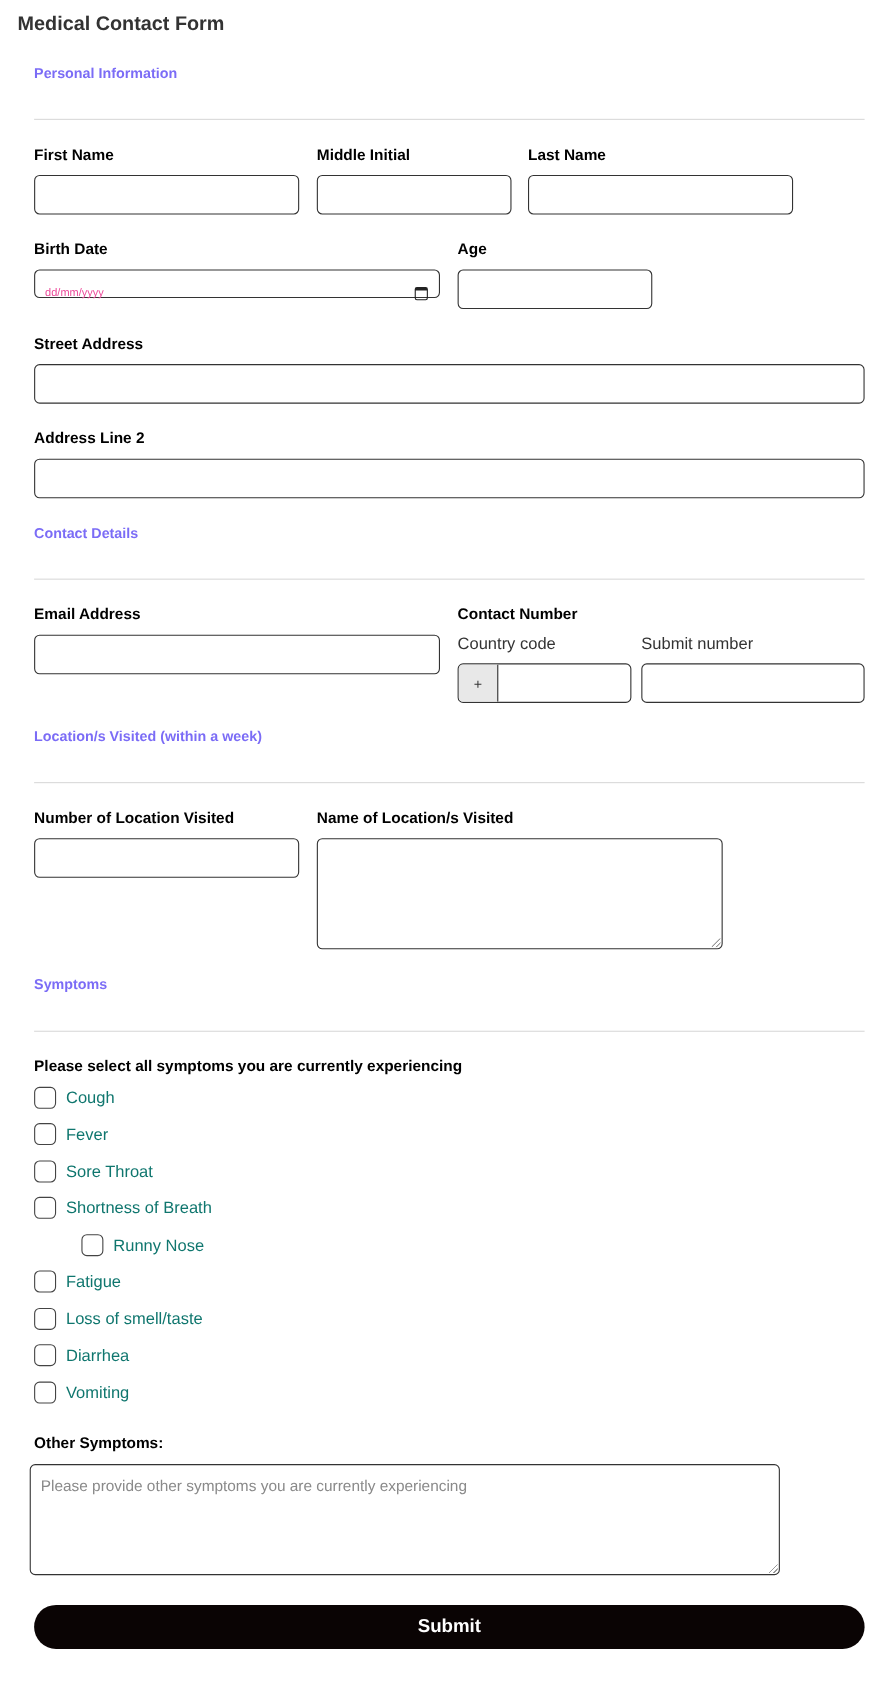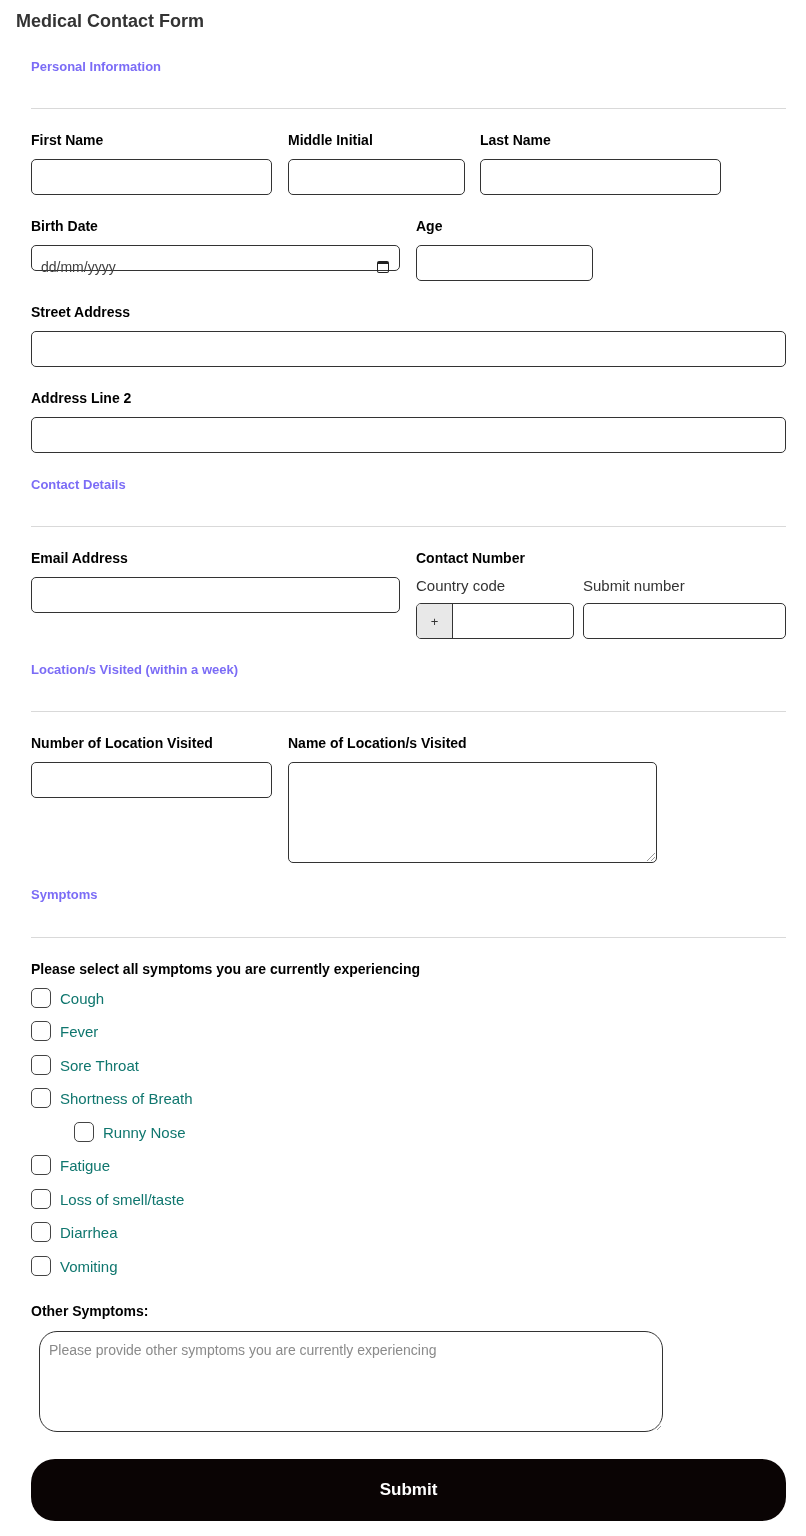--- a/index.html
+++ b/index.html
@@ -22,41 +22,41 @@
       background: #fff;
       height: 36px;
     }
     .resize-grip {
       position: absolute; right: 1px; bottom: 1px; width: 8px; height: 8px;
       background: linear-gradient(135deg, transparent 45%, #999 46%, #999 54%, transparent 55%, transparent 70%, #999 71%, #999 79%, transparent 80%);
     }
 
     .date-field {
       height: 26px; display: flex; align-items: center; justify-content: space-between;
-      padding: 17px 10px 0 9px; font-size: 14px; color: #404040;
+      padding: 17px 10px 0 9px; font-size: 10px; color: #ec4899;
     }
     .cal-icon { width: 12px; height: 12px; border: 1.5px solid #222; border-top-width: 3px; border-radius: 2px; }
 
     .cc-field { display: flex; overflow: hidden; height: 36px; }
     .cc-prefix {
       width: 36px; height: 100%; background: #e8e8e8; border-right: 1px solid #333;
       display: flex; align-items: center; justify-content: center; font-size: 13px; color: #333;
     }
 
     .question { font-size: 14px; font-weight: bold; color: #000; }
     .check-row { display: flex; align-items: center; height: 20px; }
     .checkbox {
       width: 20px; height: 20px; border: 1.5px solid #444; border-radius: 5px; background: #fff;
     }
     .check-label { margin-left: 9px; font-size: 15px; color: #0f766e; }
 
     .placeholder { position: absolute; left: 9px; top: 10px; font-size: 14px; color: #8a8a8a; }
 
     .submit-btn {
-      left: 31px; top: 1459px; width: 755px; height: 62px;
+      left: 31px; top: 1459px; width: 755px; height: 40px;
       background: #0a0404; color: #fff; border-radius: 24px;
       display: flex; align-items: center; justify-content: center;
       font-size: 17px; font-weight: bold;
     }
   </style>
 </head>
 <body>
 
 <div class="abs page-title">Medical Contact Form</div>
 
@@ -148,18 +148,18 @@
 <div class="abs check-row" style="left:31px; top:1222px;">
   <span class="checkbox"></span>
   <span class="check-label">Diarrhea</span>
 </div>
 <div class="abs check-row" style="left:31px; top:1256px;">
   <span class="checkbox"></span>
   <span class="check-label">Vomiting</span>
 </div>
 
 <div class="abs label" style="left:31px; top:1303px;">Other Symptoms:</div>
-<div class="abs field" style="left:39px; top:1331px; width:624px; height:101px;border-radius:18px;">
+<div class="abs field" style="left:27px; top:1331px; width:682px; height:101px;">
   <span class="placeholder">Please provide other symptoms you are currently experiencing</span>
   <span class="resize-grip"></span>
 </div>
 
 <div class="abs submit-btn">Submit</div>
 
 </body></html>

